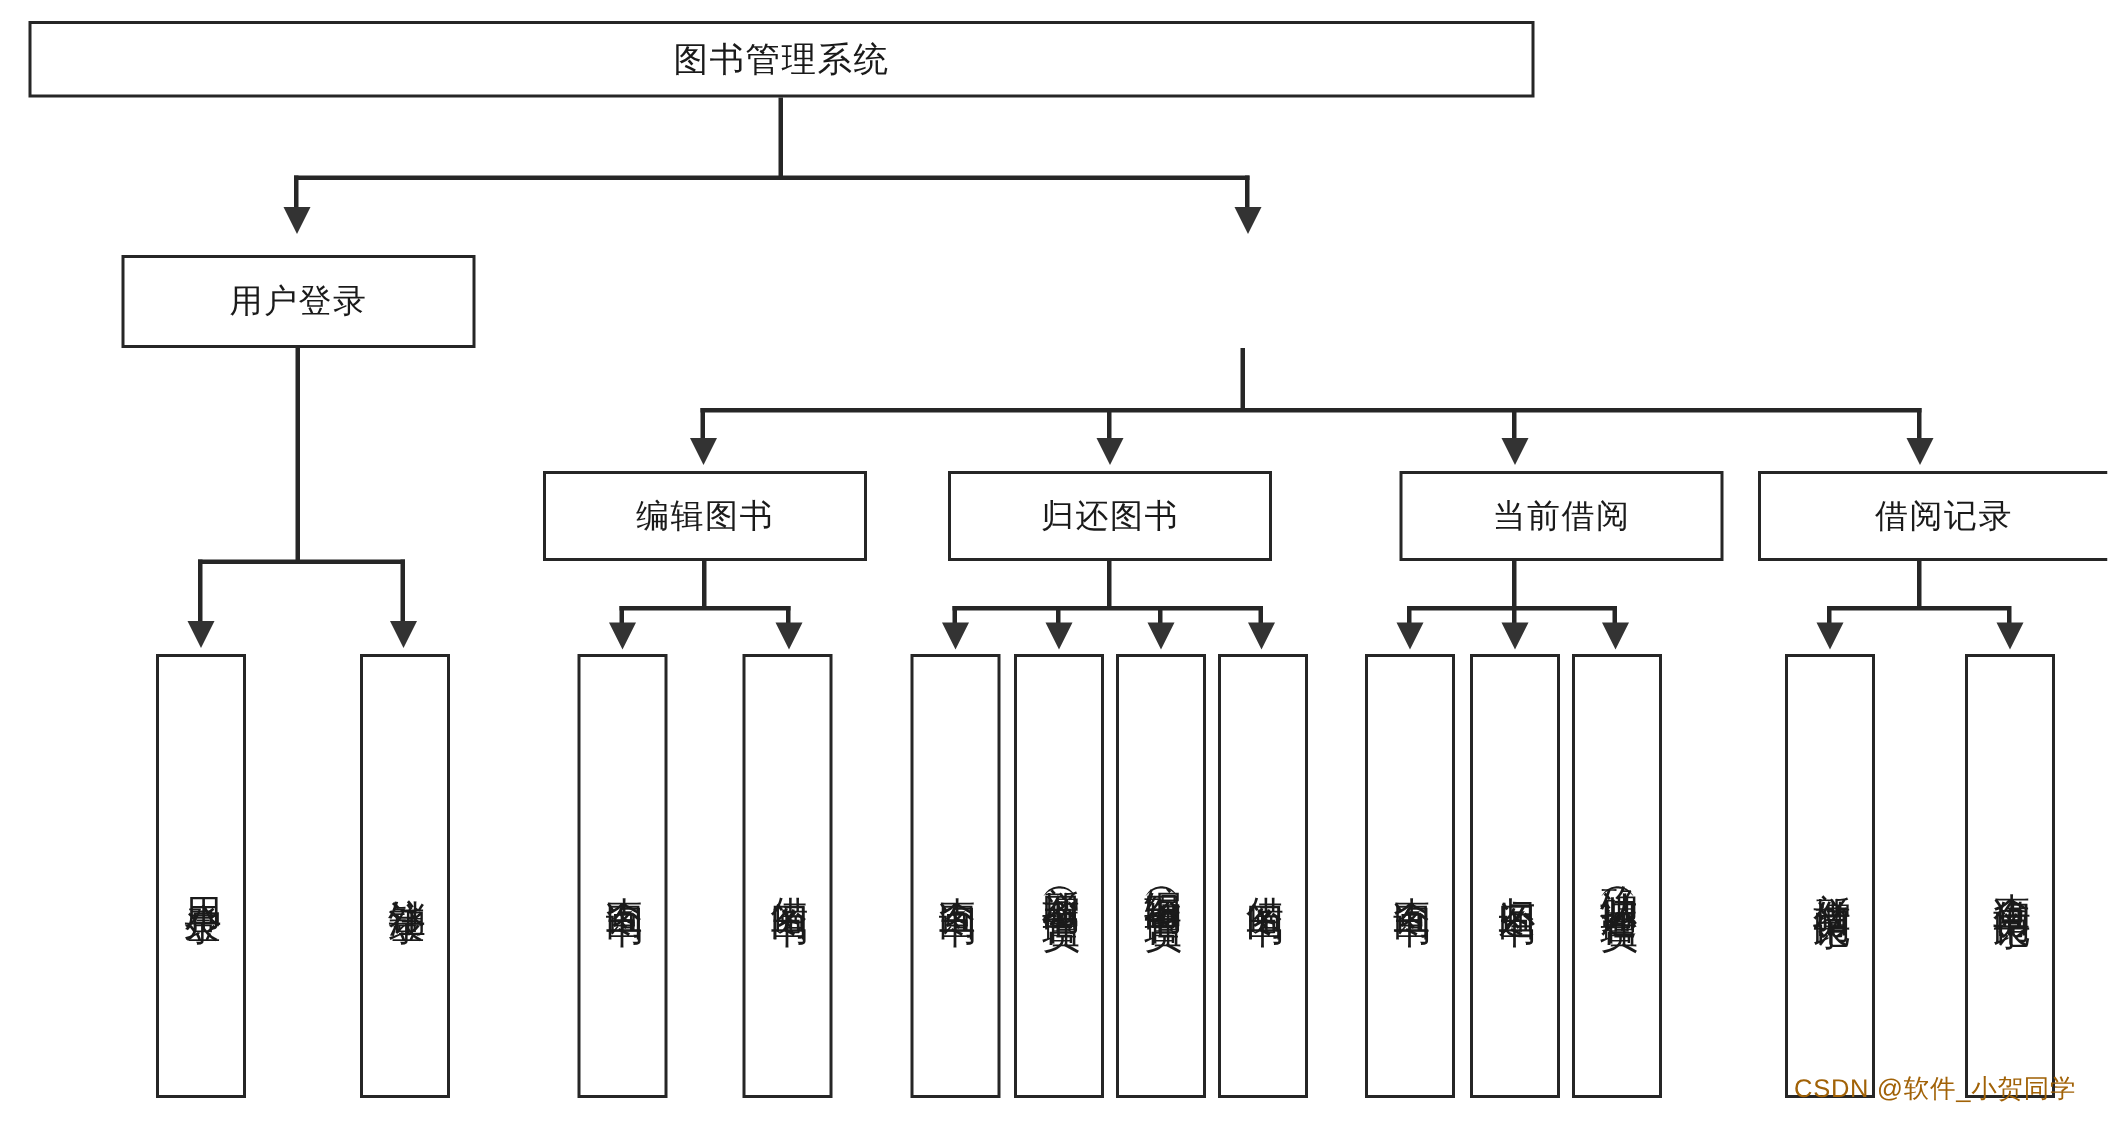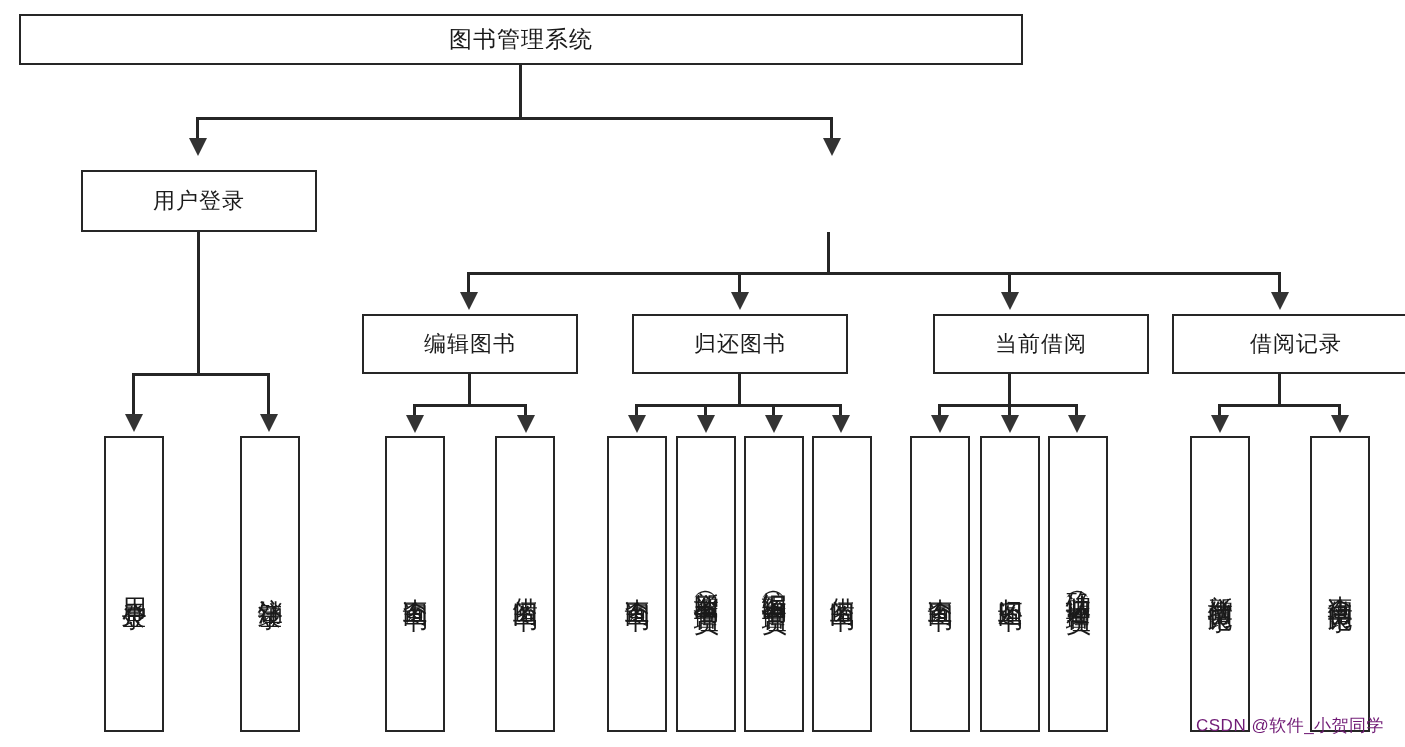--- a/index.html
+++ b/index.html
@@ -62,21 +62,21 @@
   .arrow{
     position:absolute;
     width:0;height:0;
     border-left:9px solid transparent;
     border-right:9px solid transparent;
     border-top:18px solid #333333;
   }
   .watermark{
     position:absolute;
     font-size:17px;
-    color:#701a75;
+    color:#a16207;
     white-space:nowrap;
     letter-spacing:0.5px;
   }
 </style>
 </head>
 <body>
 
 <div id="canvas">
 
   <div class="node h-node root" style="left:19px;top:14px;width:1004px;height:51px;">

